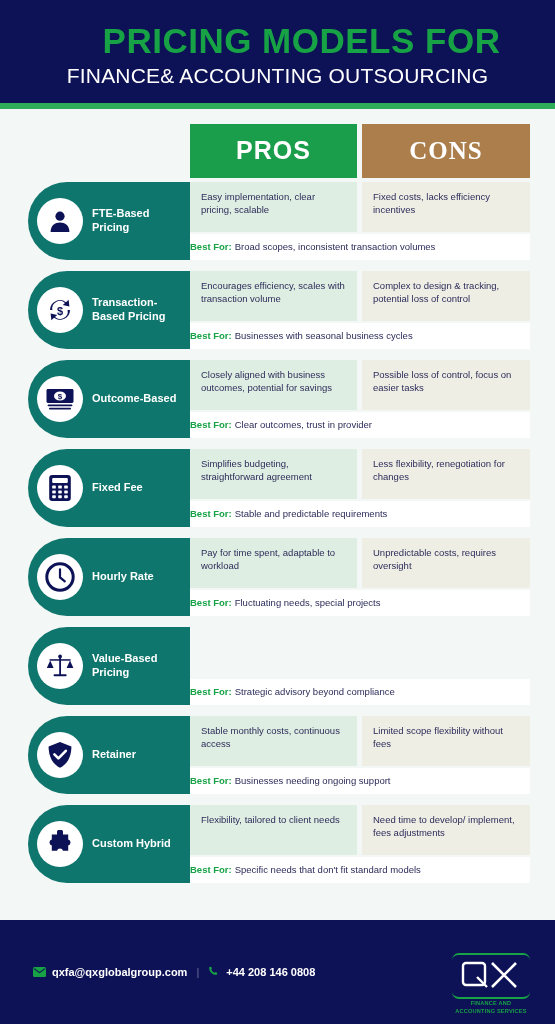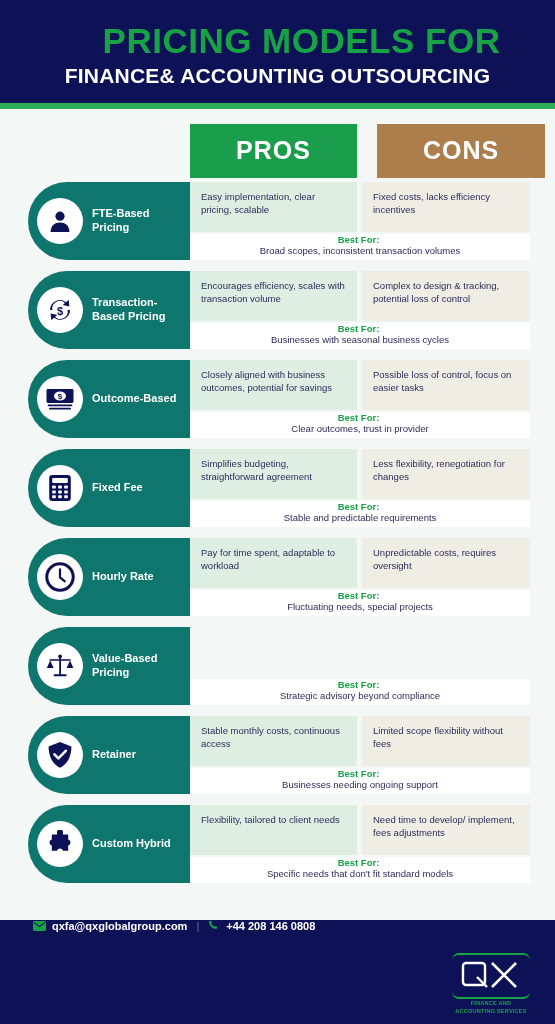--- a/index.html
+++ b/index.html
@@ -25,21 +25,21 @@
     color: #17a246;
     font-size: 35px;
     font-weight: bold;
     letter-spacing: 0.5px;
     line-height: 1.08;
     padding-left: 48px;
   }
   .header-line2 {
     color: #ffffff;
     font-size: 21px;
-    font-weight: bold;
+    font-weight: normal;
     letter-spacing: 0.2px;
     margin-top: 4px;
     line-height: 1.1;
   }
   .header-rule {
     height: 6px;
     background: #2fae5a;
   }
 
   
@@ -55,21 +55,21 @@
     border-radius: 0;
     color: #ffffff;
     font-size: 25px;
     font-weight: bold;
     letter-spacing: 1px;
     display: flex;
     align-items: center;
     justify-content: center;
   }
   .colhead.pros { left: 190px; width: 167px; background: #1a9e4b; }
-  .colhead.cons { left: 377px; width: 168px; background: #ab7e4c; }
+  .colhead.cons { left: 362px; width: 168px; background: #ab7e4c; font-family: Liberation Serif, serif; }
 
   
   .rows { position: relative; }
   .row {
     position: relative;
     height: 78px;
     margin-bottom: 11px;
   }
 
   
@@ -128,36 +128,35 @@
   .bestfor {
     position: absolute;
     left: 0; top: 52px;
     width: 340px; height: 26px;
     background: #ffffff;
     display: flex;
     align-items: center;
     padding-left: 0;
     font-size: 9.5px;
     color: #2c2c5a;
-    flex-direction: column;
   }
   .bestfor-label {
     color: #17a246;
     font-weight: bold;
     margin-right: 3px;
   }
 
   
   .footer {
     position: absolute;
     left: 0; bottom: 0;
     width: 555px; height: 104px;
     background: #0d1155;
     display: flex;
-    align-items: flex-start;
+    align-items: center;
   }
   .footer-contact {
     display: flex;
     align-items: center;
     margin-left: 33px;
     color: #ffffff;
     font-size: 11px;
     font-weight: bold;
   }
   .footer-contact .ic { margin-right: 6px; display: flex; }

